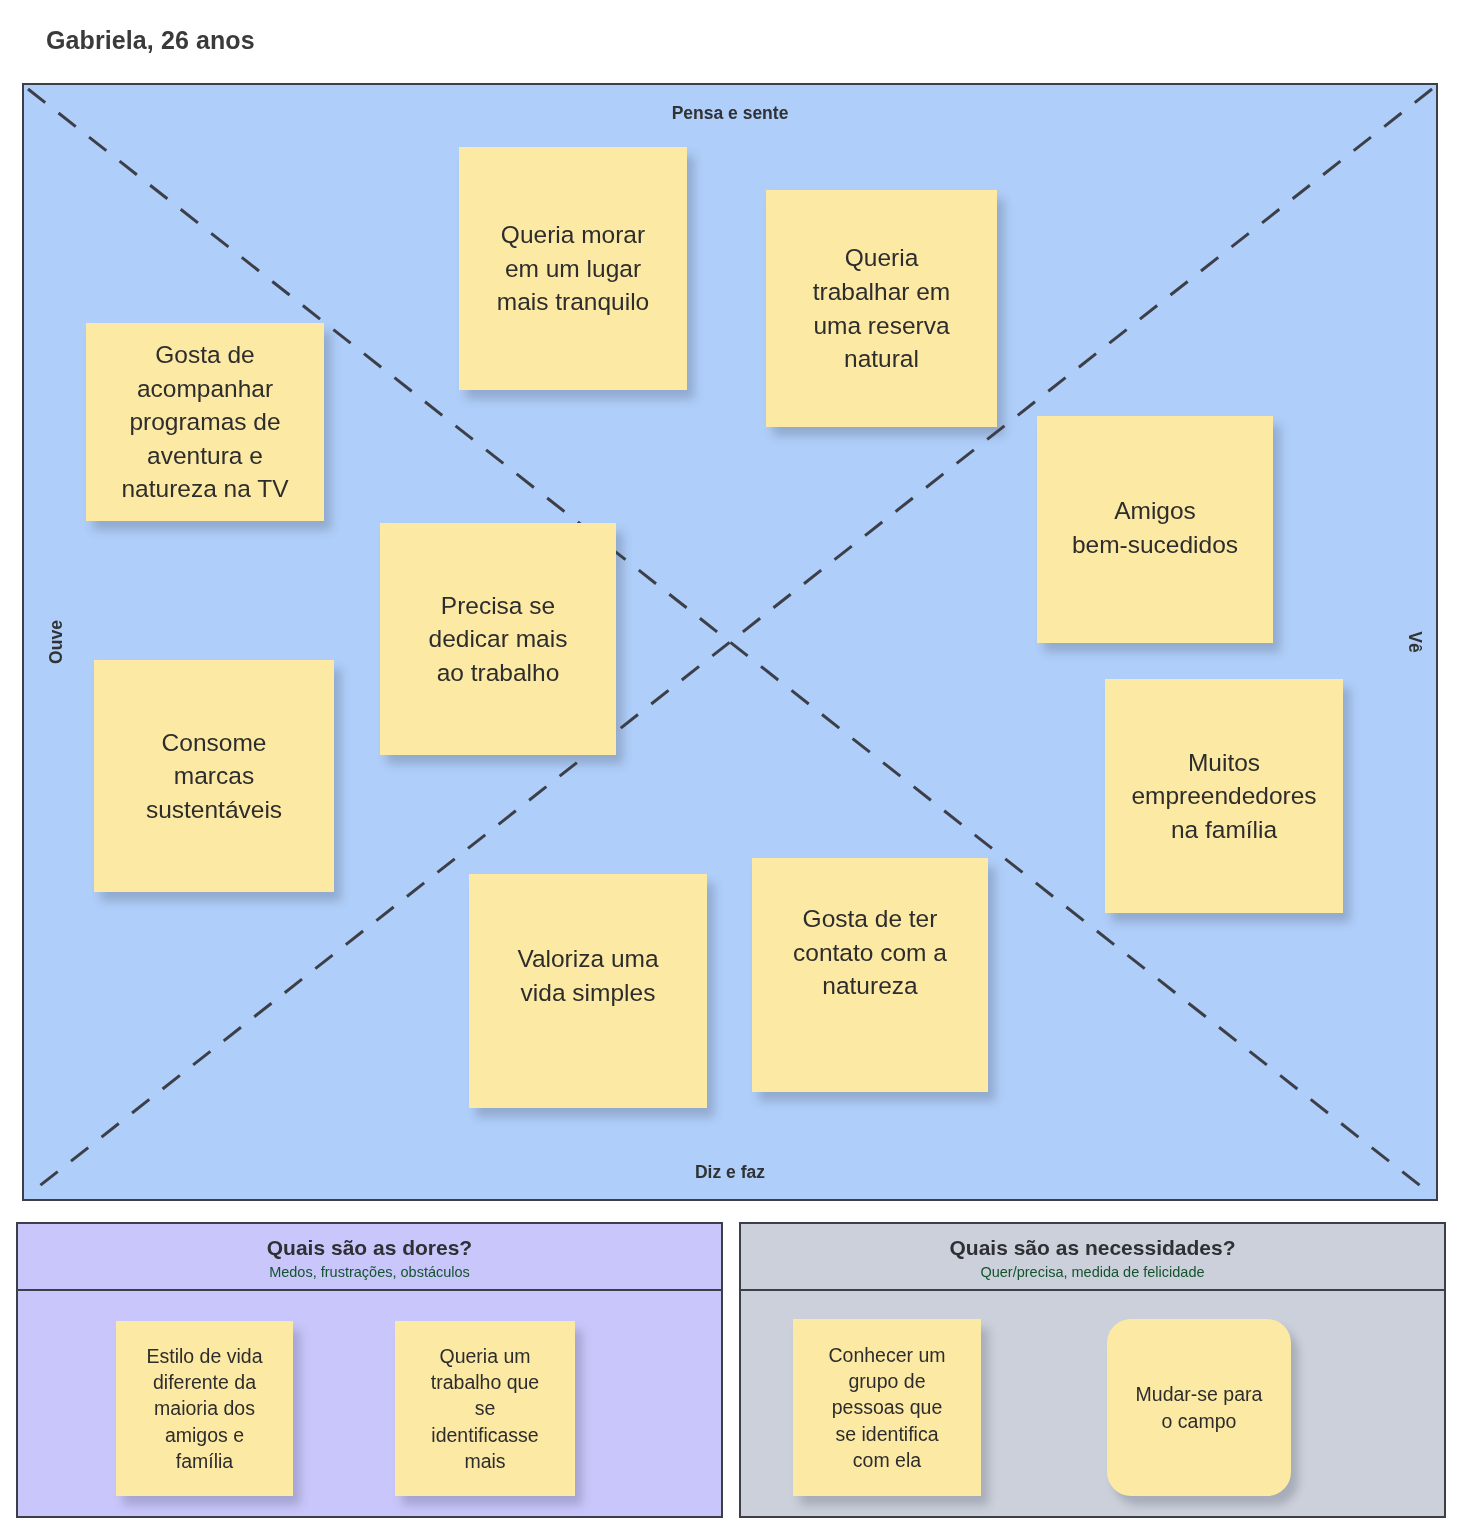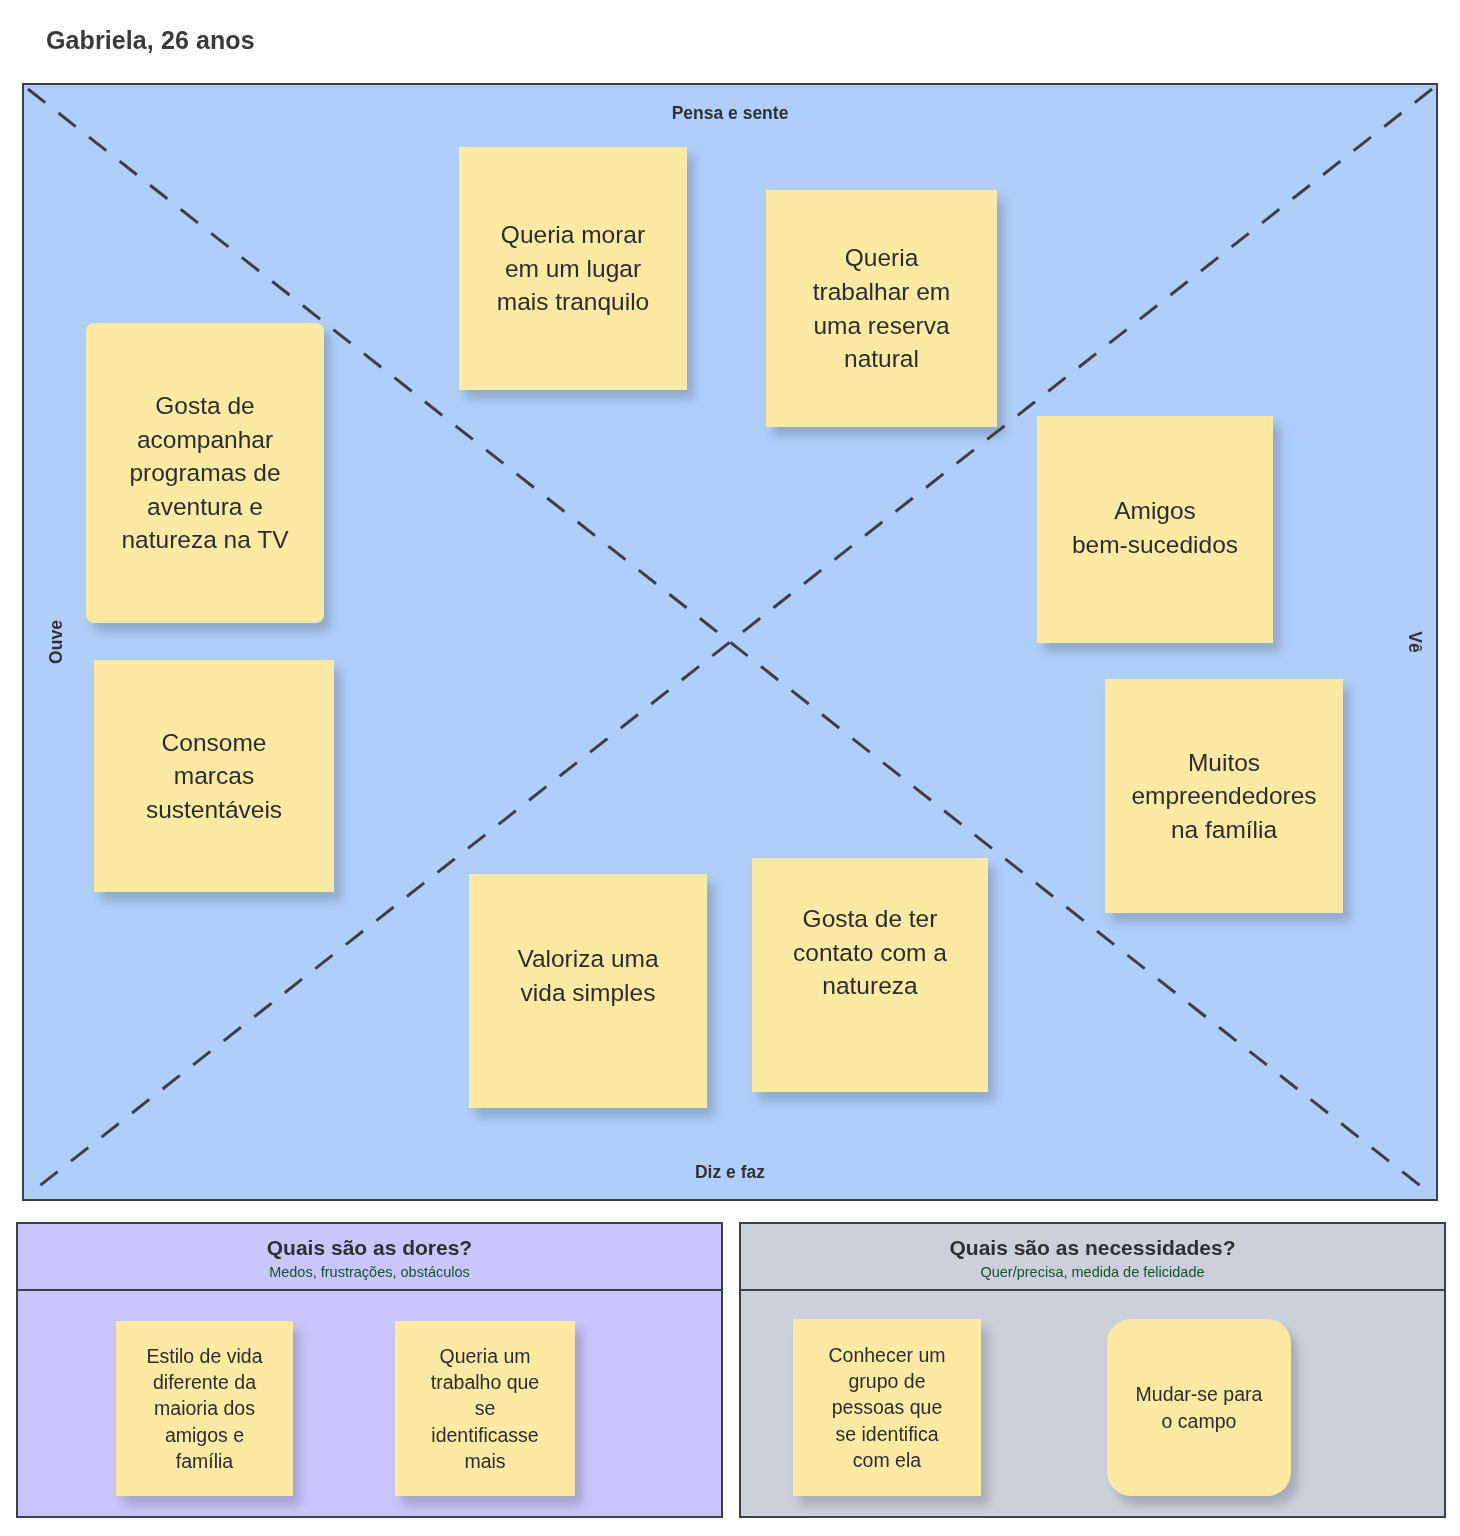--- a/index.html
+++ b/index.html
@@ -156,21 +156,21 @@
   <svg id="diagonals" viewBox="0 0 1416 1118" preserveAspectRatio="none">
     <line x1="4" y1="4" x2="1412" y2="1114" stroke="#3c3f47" stroke-width="3" stroke-dasharray="22 17"></line>
     <line x1="1412" y1="4" x2="4" y2="1114" stroke="#3c3f47" stroke-width="3" stroke-dasharray="22 17"></line>
   </svg>
 
   <div class="quad-label top">Pensa e sente</div>
   <div class="quad-label bottom">Diz e faz</div>
   <div class="quad-label left">Ouve</div>
   <div class="quad-label right">Vê</div>
 
-  <div class="note" style="left:62px; top:238px; width:238px; height:300px;border-radius:8px;">
+  <div class="note" style="left:62px; top:238px; width:238px; height:198px;">
     <span class="note-text">Gosta de
 acompanhar
 programas de
 aventura e
 natureza na TV</span>
   </div>
 
   <div class="note" style="left:435px; top:62px; width:228px; height:243px;">
     <span class="note-text">Queria morar
 em um lugar
@@ -182,20 +182,25 @@
 trabalhar em
 uma reserva
 natural</span>
   </div>
 
   <div class="note push-down" style="left:1013px; top:331px; width:236px; height:227px; padding-top:78px;">
     <span class="note-text">Amigos
 bem-sucedidos</span>
   </div>
 
+  <div class="note" style="left:356px; top:438px; width:236px; height:232px;">
+    <span class="note-text">Precisa se
+dedicar mais
+ao trabalho</span>
+  </div>
 
   <div class="note" style="left:70px; top:575px; width:240px; height:232px;">
     <span class="note-text">Consome
 marcas
 sustentáveis</span>
   </div>
 
   <div class="note" style="left:1081px; top:594px; width:238px; height:234px;">
     <span class="note-text">Muitos
 empreendedores

